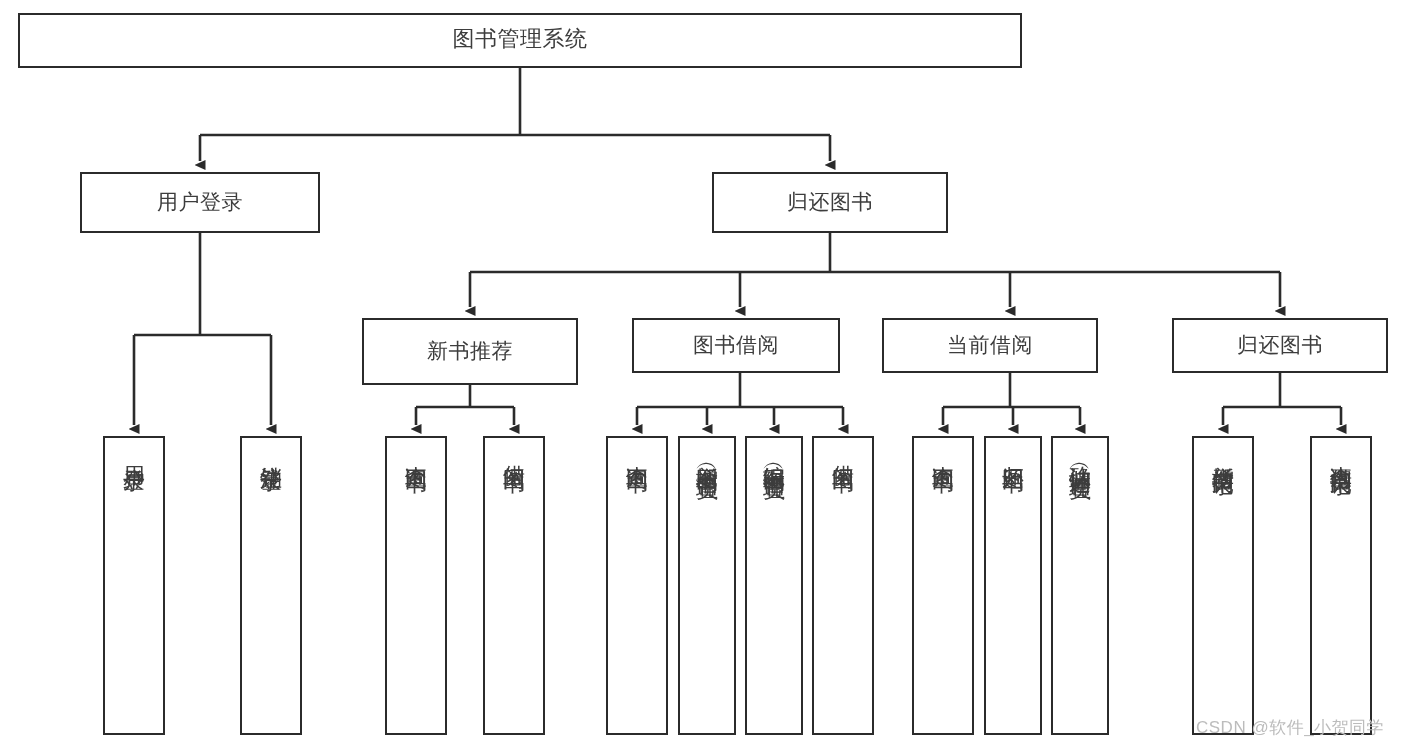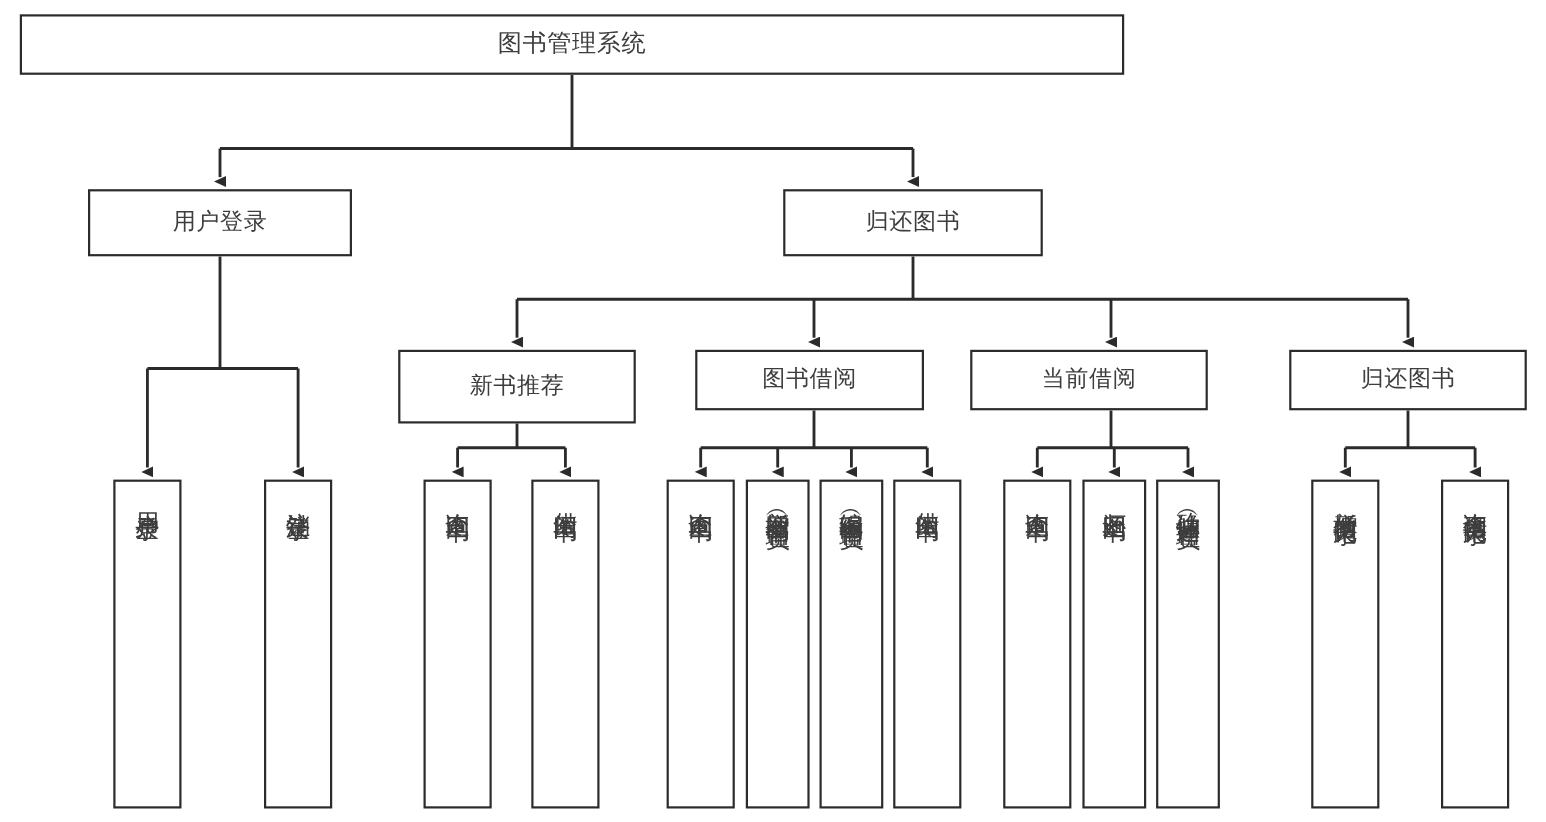--- a/index.html
+++ b/index.html
@@ -172,14 +172,15 @@
         <div class="node-label">确认归还（管理员）</div>
       </div>
       <div class="node vertical" style="left: 1192px; top: 436px; width: 62px; height: 299px;">
         <div class="node-label">新增借阅记录</div>
       </div>
       <div class="node vertical" style="left: 1310px; top: 436px; width: 62px; height: 299px;">
         <div class="node-label">查询借阅记录</div>
       </div>
     </div>
 
+  <div id="watermark" style="left: 1196px; top: 716px; color: rgb(188, 188, 188);">CSDN @软件_小贺同学</div>
 
 </div>
 
 </body></html>

